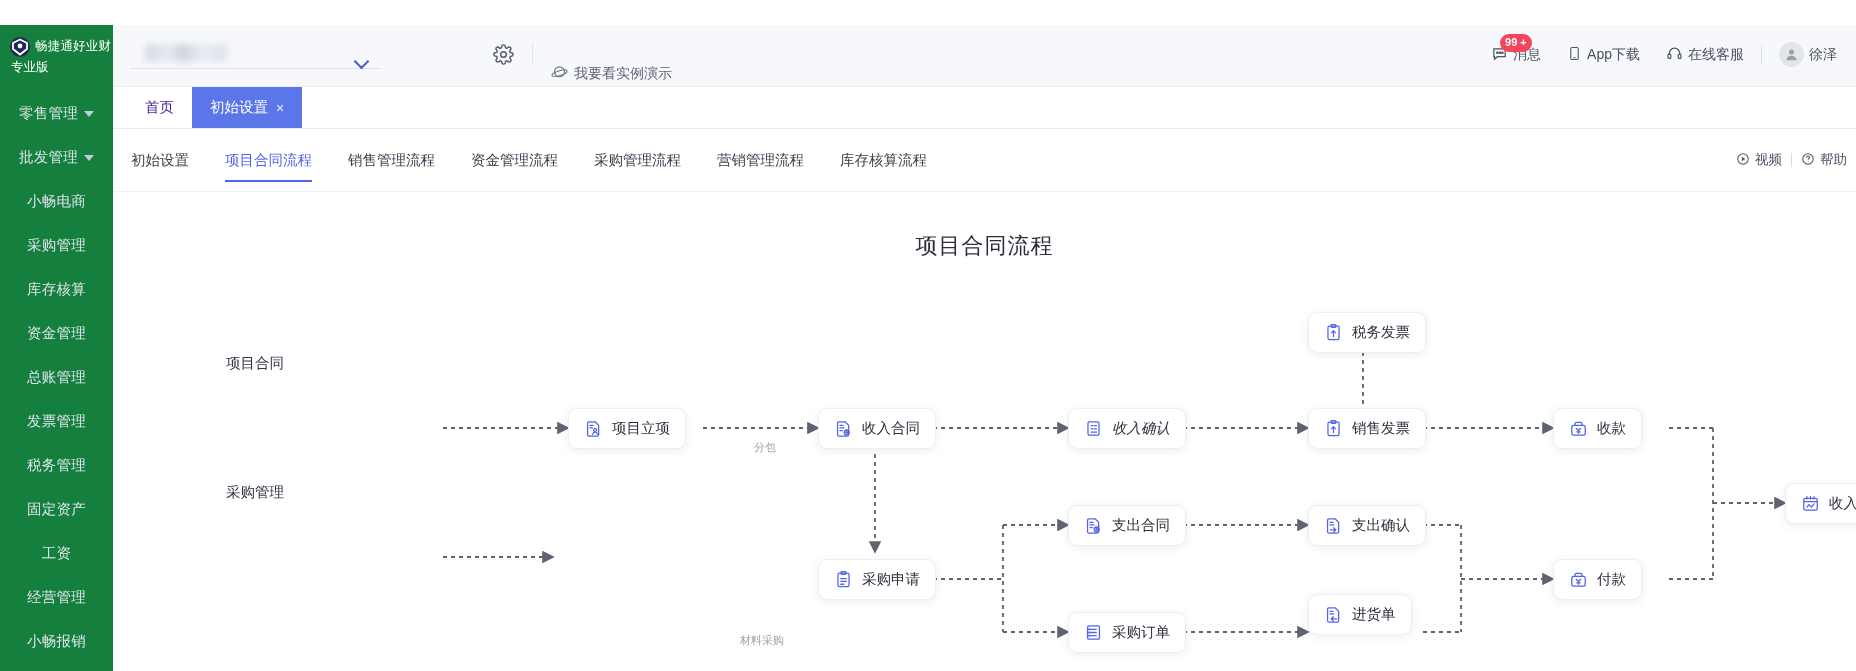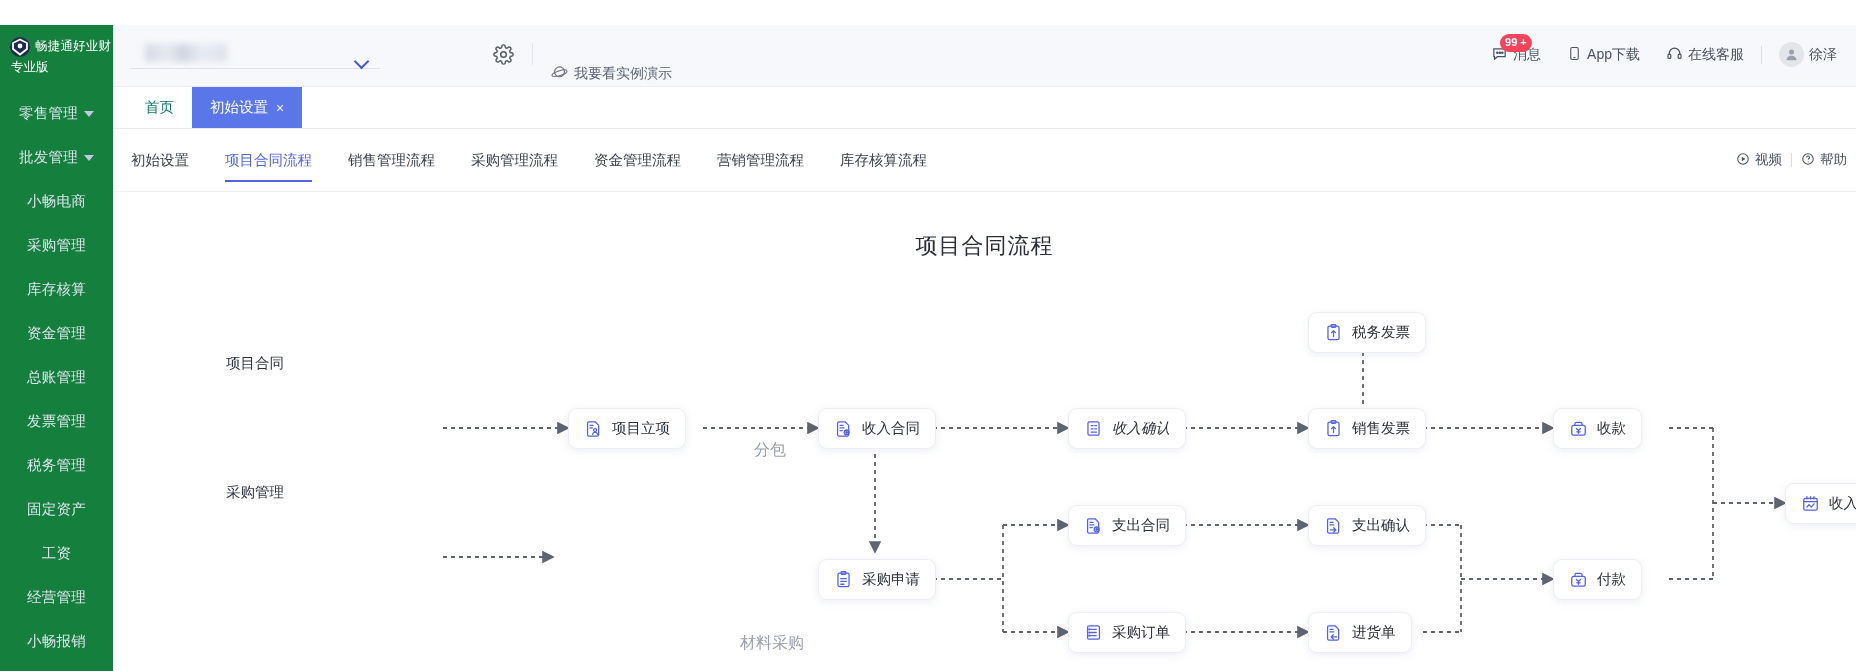--- a/index.html
+++ b/index.html
@@ -88,21 +88,21 @@
   }
 
   
   .tabstrip{
     position:absolute; left:113px; top:87px; right:0; height:42px;
     background:#fff; border-bottom:1px solid #e9ebf0;
     display:flex; align-items:stretch; padding-left:14px;
   }
   .tab{
     display:flex; align-items:center; gap:8px; padding:0 18px;
-    font-size:14.5px; color:#0f766e; cursor:pointer;
+    font-size:14.5px; color:#4c1d95; cursor:pointer;
   }
   .tab.active{ background:#5b76e8; color:#fff; }
   .tab-close{ font-size:14px; opacity:.9; }
 
   
   .subtabs{
     position:absolute; left:113px; top:129px; right:0; height:63px;
     background:#fff; border-bottom:1px solid #eef0f4;
     display:flex; align-items:center;
   }
@@ -136,21 +136,21 @@
   }
   .node{
     position:absolute; height:41px; background:#fff;
     border:1px solid #eceef4; border-radius:9px;
     box-shadow:0 2px 8px rgba(80,90,160,.10);
     display:flex; align-items:center; gap:9px; padding:0 15px;
     font-size:14.5px; color:#2b2f3a; white-space:nowrap; cursor:pointer;
   }
   .node .ico{ width:19px;height:19px; flex:0 0 auto; display:block; }
   .edge-label{
-    position:absolute; font-size:16px; color:#9aa0ad; white-space:nowrap;
+    position:absolute; font-size:11px; color:#9aa0ad; white-space:nowrap;
   }
   svg.wires{ position:absolute; left:0; top:0; width:100%; height:100%; pointer-events:none; }
 </style>
 </head>
 <body>
 
 <div class="app">
 
   <div class="sidebar">
     <div class="logo-wrap">
@@ -278,22 +278,22 @@
         <span>初始设置</span>
         <span class="tab-close">×</span>
       </div>
     </div>
 
   <div class="subtabs">
     <div style="display:flex;align-items:center" id="stabs-host">
         <div class="stab">初始设置</div>
         <div class="stab active">项目合同流程</div>
         <div class="stab">销售管理流程</div>
+        <div class="stab">资金管理流程</div>
         <div class="stab">采购管理流程</div>
-        <div class="stab">资金管理流程</div>
         <div class="stab">营销管理流程</div>
         <div class="stab">库存核算流程</div>
       </div>
     <div class="subtabs-right" id="srt-host">
         <div class="srt">
           <span><svg width="14" height="14" viewBox="0 0 24 24" fill="none" stroke="#4b5264" stroke-width="1.8">
               <circle cx="12" cy="12" r="9"></circle>
               <path d="M10 8.3 L16 12 L10 15.7 z" fill="#4b5264" stroke="none"></path>
             </svg></span>
           <span>视频</span>
@@ -472,21 +472,21 @@
             <svg class="ico" viewBox="0 0 24 24" fill="none" stroke="#5263e8" stroke-width="1.6" stroke-linecap="round" stroke-linejoin="round">
               <rect x="4.5" y="3.5" width="15" height="17" rx="2"></rect>
               <path d="M8.2 8 h7.2 M8.2 12 h7.2 M8.2 16 h7.2"></path>
               <circle cx="6.6" cy="8" r=".6" fill="#5263e8"></circle>
               <circle cx="6.6" cy="12" r=".6" fill="#5263e8"></circle>
               <circle cx="6.6" cy="16" r=".6" fill="#5263e8"></circle>
             </svg>
           </span>
           <span>采购订单</span>
         </div>
-        <div class="node" style="left: 1195px; top: 420px;">
+        <div class="node" style="left: 1195px; top: 402px;">
           <span>
             <svg class="ico" viewBox="0 0 24 24" fill="none" stroke="#5263e8" stroke-width="1.6" stroke-linecap="round" stroke-linejoin="round">
               <path d="M6 3.5 h8 l4.5 4.5 v12 a1.5 1.5 0 0 1-1.5 1.5 H6 a1.5 1.5 0 0 1-1.5-1.5 V5 A1.5 1.5 0 0 1 6 3.5 z"></path>
               <path d="M7.5 8 h4 M7.5 11.3 h5"></path>
               <path d="M16 17.5 H9 M11.7 14.8 L9 17.5 L11.7 20.2"></path>
             </svg>
           </span>
           <span>进货单</span>
         </div>
         <div class="node" style="left: 1440px; top: 367px;">

